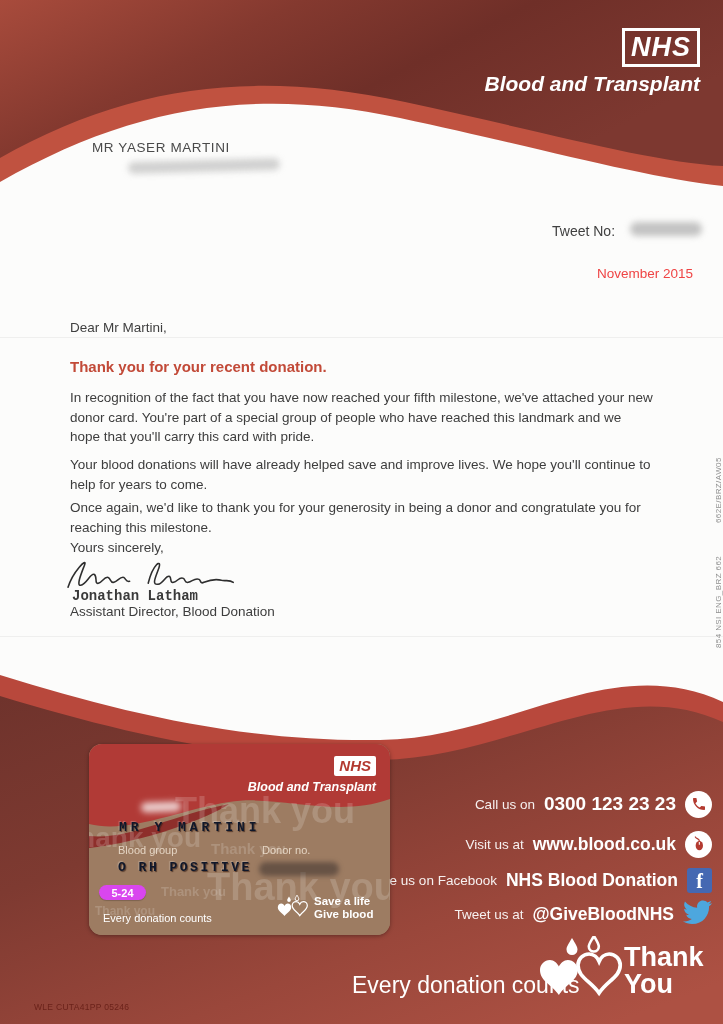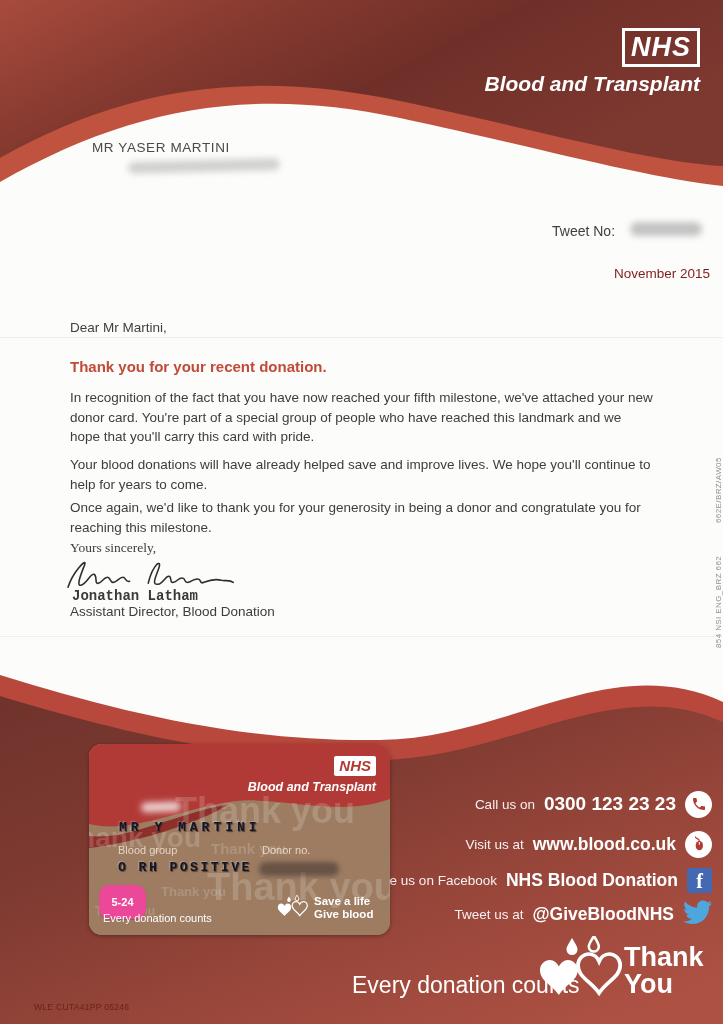--- a/index.html
+++ b/index.html
@@ -19,28 +19,28 @@
   .org-name { position:absolute; top:72px; right:23px; z-index:3; color:#fff; font-style:italic; font-weight:700; font-size:21px; }
 
   .recipient { position:absolute; top:140px; left:92px; font-size:13.5px; color:#4a4a4a; letter-spacing:.6px; z-index:3; }
   .addr-smudge { position:absolute; top:160px; left:128px; width:152px; height:12px; z-index:3;
                  background:rgba(150,150,150,.42); border-radius:6px; filter:blur(3px); transform:rotate(-1.5deg); }
 
   
   .donor-no-row { position:absolute; top:223px; left:552px; font-size:14px; color:#3f3f3f; }
   .donorno-smudge { position:absolute; top:222px; left:630px; width:72px; height:14px;
                     background:rgba(140,140,140,.5); border-radius:7px; filter:blur(3px); }
-  .date-line { position:absolute; top:266px; left:614px; font-size:13.5px; color:#7f1d1d; }
+  .date-line { position:absolute; top:266px; left:597px; font-size:13.5px; color:#ef4444; }
 
   
   .salutation { position:absolute; top:320px; left:70px; font-size:13.5px; color:#3f3f3f; }
   .heading { position:absolute; top:358px; left:70px; font-size:15px; font-weight:700; color:#c24a38; }
   .para { position:absolute; left:70px; width:584px; font-size:13.5px; line-height:19.5px; color:#3d3d3d; }
   .p1 { top:388px; } .p2 { top:455px; } .p3 { top:498px; }
-  .closing { position:absolute; top:540px; left:70px; font-size:13.5px; color:#3d3d3d;font-family:Liberation Serif, serif; }
+  .closing { position:absolute; top:540px; left:70px; font-size:13.5px; color:#3d3d3d; }
   .signature { position:absolute; top:552px; left:62px; width:190px; height:44px; }
   .sig-name { position:absolute; top:588px; left:72px; font-size:14px; font-weight:700; color:#3a3a3a;font-family:Liberation Mono, monospace; }
   .sig-title { position:absolute; top:604px; left:70px; font-size:13.5px; color:#3d3d3d; }
 
   .crease { position:absolute; left:0; width:723px; height:1px; background:rgba(0,0,0,.05); }
 
   
   .side-code { position:absolute; left:714px; font-size:8px; color:#8f8f8f; letter-spacing:.4px;
                white-space:nowrap; transform:rotate(-90deg); transform-origin:0 0; }
   .code-top { top:523px; } .code-bottom { top:648px; }
@@ -56,21 +56,21 @@
   .emboss { font-family:Liberation Mono, monospace; font-weight:700; color:#0f172a;
             text-shadow:1px 1px 1px rgba(60,35,25,.75), -1px -1px 1px rgba(255,255,255,.25); }
   .card-name { position:absolute; top:76px; left:30px; font-size:13px; letter-spacing:4px; }
   .name-smudge { position:absolute; top:58px; left:52px; width:40px; height:10px;
                  background:rgba(255,255,255,.75); border-radius:5px; filter:blur(3px); transform:rotate(-2deg); }
   .card-label { position:absolute; font-size:11px; color:rgba(240,227,210,.85); }
   .lbl-blood { top:100px; left:29px; } .lbl-donor { top:100px; left:173px; }
   .card-blood { position:absolute; top:116px; left:29px; font-size:13px; letter-spacing:2.5px; }
   .cardno-smudge { position:absolute; top:118px; left:170px; width:80px; height:14px;
                    background:rgba(60,50,45,.55); border-radius:7px; filter:blur(2.5px); }
-  .card-badge { position:absolute; top:141px; left:10px; width:47px; height:34px; background:#ec4899;
+  .card-badge { position:absolute; top:141px; left:10px; width:47px; height:15px; background:#d946ef;
                 border-radius:10px; color:#fff; font-size:11px; font-weight:700; display:flex;
                 align-items:center; justify-content:center; box-shadow:0 1px 1px rgba(0,0,0,.2); }
   .card-tagline { position:absolute; top:168px; left:14px; color:#fff; font-size:11px; }
   .card-save { position:absolute; top:150px; left:188px; display:flex; align-items:center; gap:5px; }
   .card-save .txt { color:#fff; font-size:11.5px; font-weight:700; line-height:13px; }
 
   
   .contact-row { position:absolute; right:11px; height:28px; display:flex; align-items:center; gap:9px; z-index:4; color:#fff; }
   .contact-row .prefix { font-size:13.5px; color:rgba(255,255,255,.92); }
   .contact-row .value { font-size:17.5px; font-weight:700; }

